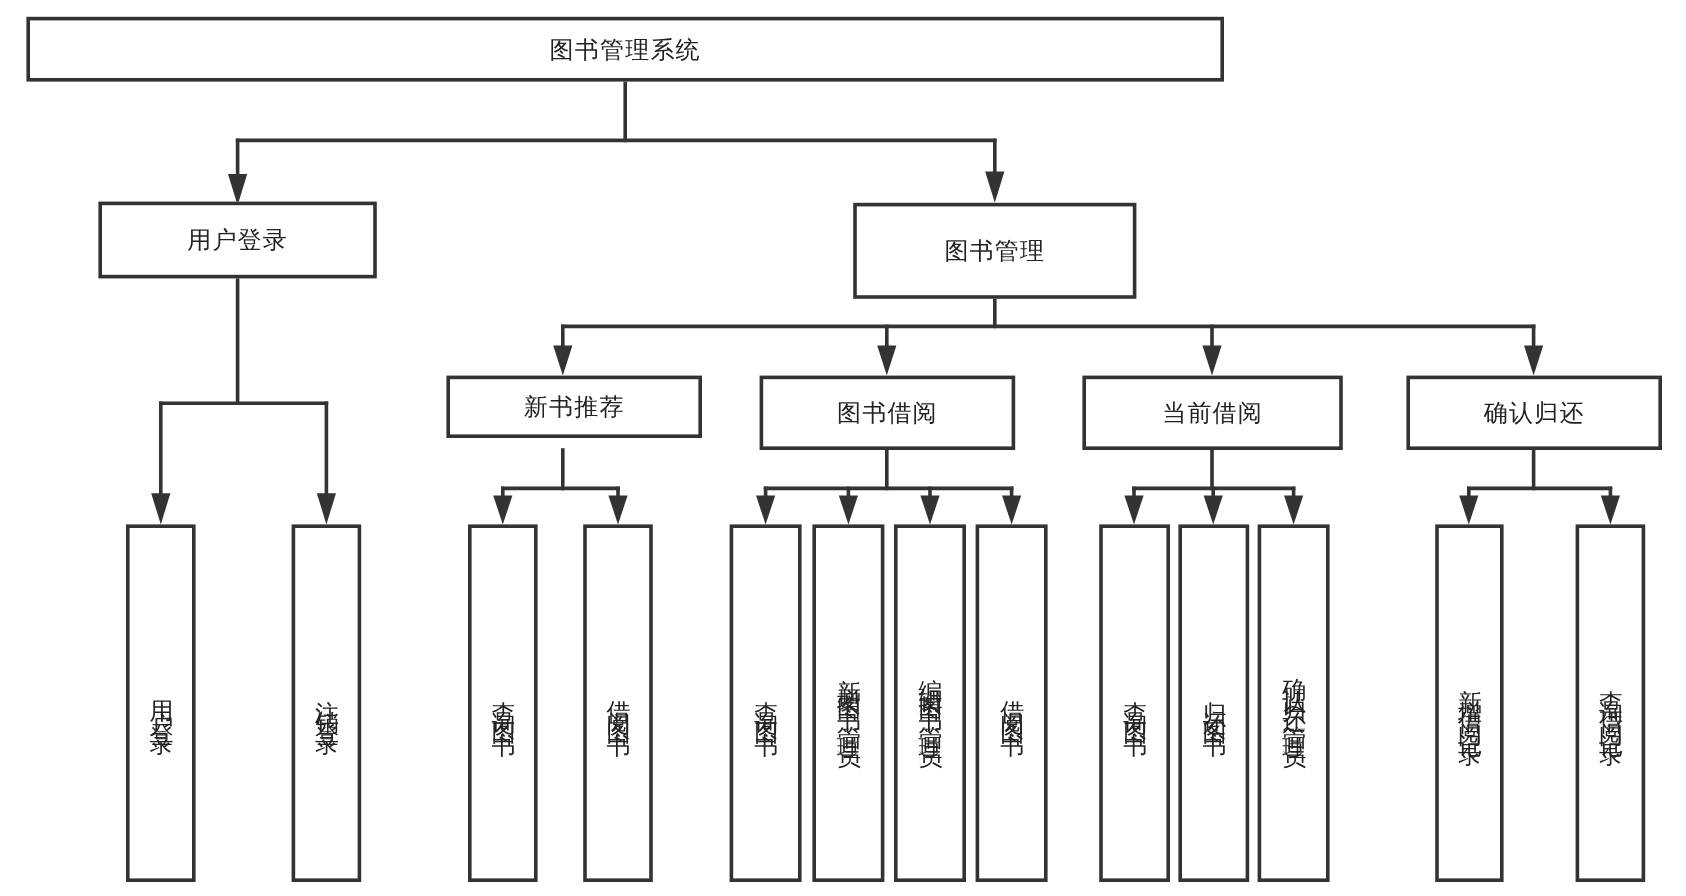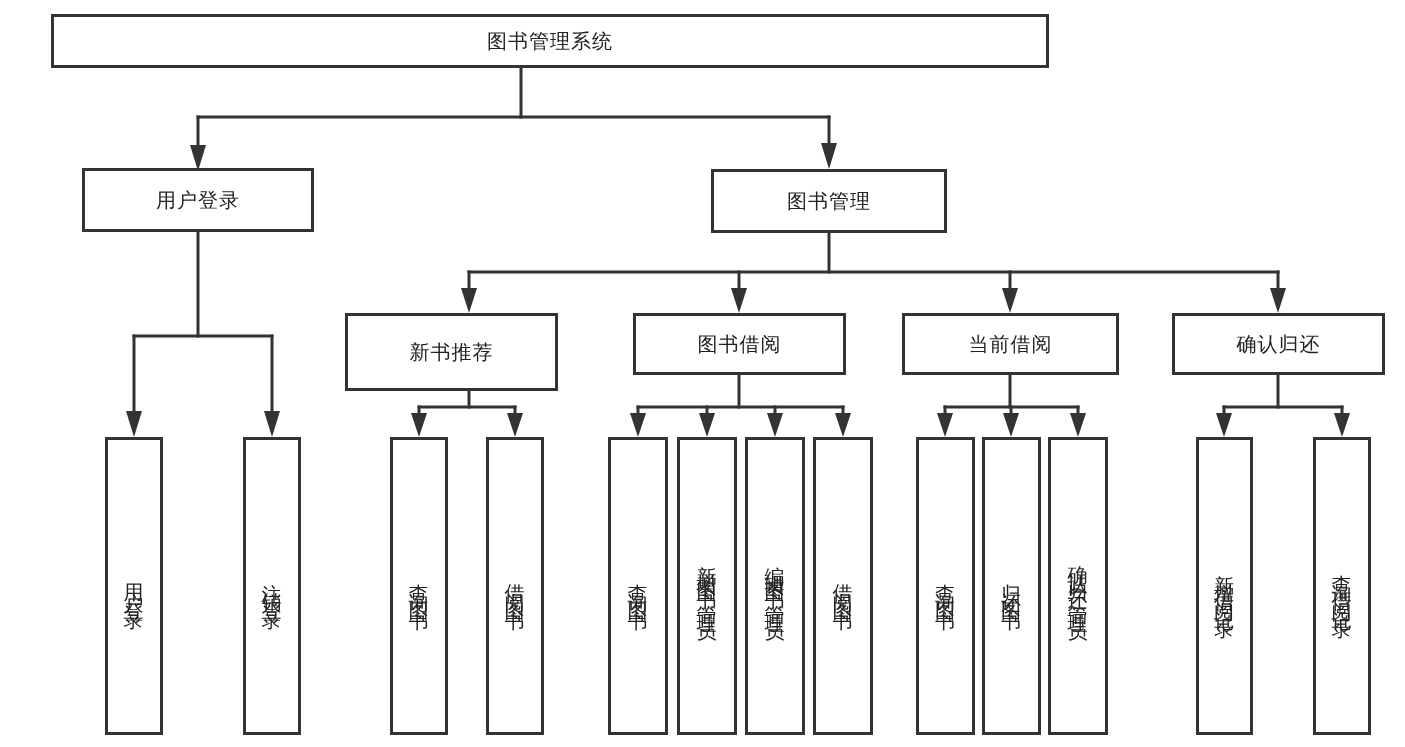--- a/index.html
+++ b/index.html
@@ -123,32 +123,32 @@
       <polygon points="767,413 783,413 775,437"></polygon>
       <polygon points="835,413 851,413 843,437"></polygon>
       <polygon points="937,413 953,413 945,437"></polygon>
       <polygon points="1003,413 1019,413 1011,437"></polygon>
       <polygon points="1070,413 1086,413 1078,437"></polygon>
       <polygon points="1216,413 1232,413 1224,437"></polygon>
       <polygon points="1334,413 1350,413 1342,437"></polygon>
     </g>
   </svg>
 
-  <div class="node" style="left:22px; top:14px; width:998px; height:54px;margin-left:29px;">
+  <div class="node" style="left:22px; top:14px; width:998px; height:54px;">
     <span>图书管理系统</span>
   </div>
 
   <div class="node" style="left:82px; top:168px; width:232px; height:64px;">
     <span>用户登录</span>
   </div>
-  <div class="node" style="left:711px; top:169px; width:236px; height:64px;text-align:center;">
+  <div class="node" style="left:711px; top:169px; width:236px; height:80px;text-align:center;">
     <span>图书管理</span>
   </div>
 
-  <div class="node" style="left:345px; top:313px; width:213px; height:78px;">
+  <div class="node" style="left:372px; top:313px; width:213px; height:52px;">
     <span>新书推荐</span>
   </div>
   <div class="node" style="left:633px; top:313px; width:213px; height:62px;justify-content:center;">
     <span>图书借阅</span>
   </div>
   <div class="node" style="left:902px; top:313px; width:217px; height:62px;">
     <span>当前借阅</span>
   </div>
   <div class="node" style="left:1172px; top:313px; width:213px; height:62px;">
     <span>确认归还</span>

